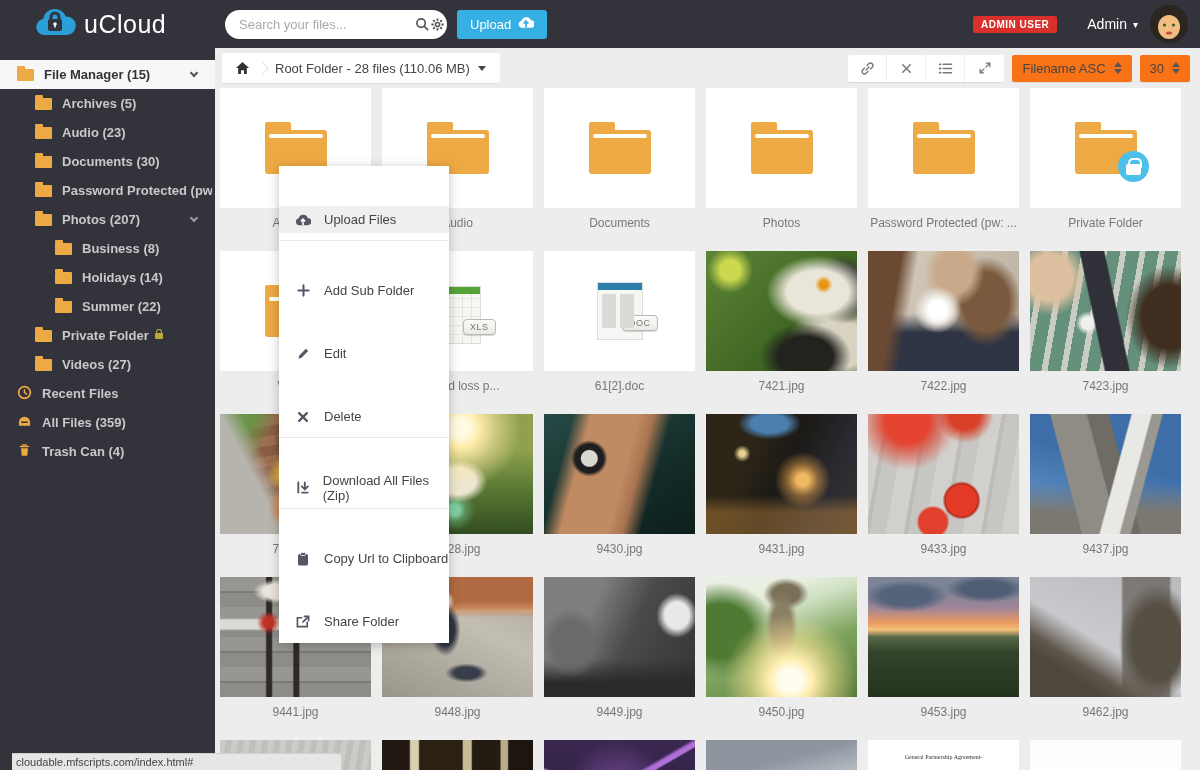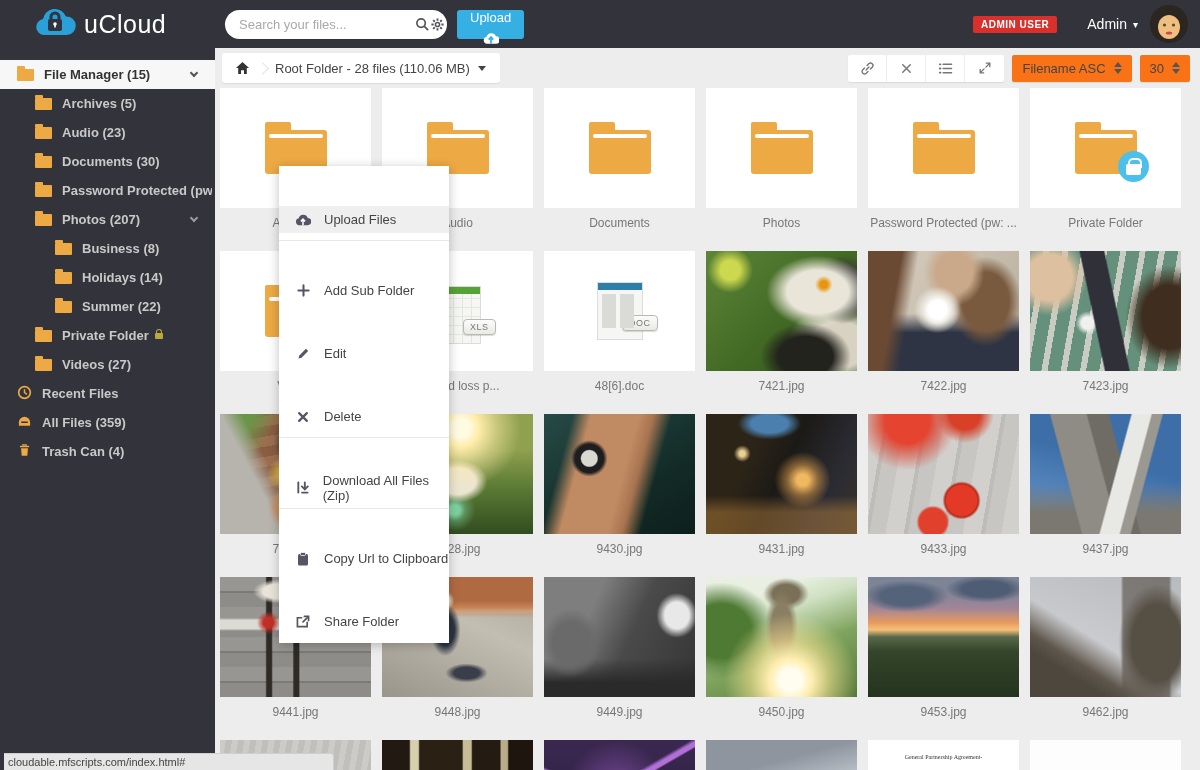--- a/index.html
+++ b/index.html
@@ -8,21 +8,21 @@
 
   
   .topbar { position:absolute; left:0; top:0; width:1200px; height:48px; background:#33333b; display:flex; align-items:center; z-index:30; }
   .logo-block { width:215px; height:48px; display:flex; align-items:center; padding-left:34px; }
   .logo-cloud { margin-right:8px; }
   .logo-text { color:#fff; font-size:25px; font-weight:400; letter-spacing:.5px; }
   .search-pill { margin-left:10px; width:222px; height:29px; background:#fff; border-radius:15px; display:flex; align-items:center; padding:0 10px 0 14px; }
   .search-pill input { border:none; outline:none; flex:1; font-size:13px; color:#555; background:transparent; font-family:"Liberation Sans",sans-serif; }
   .search-pill input::placeholder { color:#a9a9a9; }
   .pill-icon { display:flex; align-items:center; justify-content:center; width:24px; height:24px; cursor:pointer; }
-  .upload-btn { margin-left:10px; height:29px; background:#36b0e2; border:none; border-radius:3px; color:#fff; font-size:13px; display:flex; align-items:center; gap:7px; padding:0 13px; cursor:pointer; font-family:"Liberation Sans",sans-serif;flex-direction:column; }
+  .upload-btn { margin-left:10px; height:29px; background:#36b0e2; border:none; border-radius:3px; color:#fff; font-size:13px; display:flex; align-items:center; gap:7px; padding:0 13px; cursor:pointer; font-family:"Liberation Sans",sans-serif; }
   .topbar-right { margin-left:auto; display:flex; align-items:center; padding-right:12px; }
   .admin-badge { background:#d9302c; color:#fff; font-size:10px; font-weight:bold; letter-spacing:.5px; padding:3px 8px; border-radius:2px; }
   .user-name { color:#fff; font-size:14px; margin-left:30px; display:flex; align-items:center; gap:6px; cursor:pointer; }
   .caret-down { font-size:10px; color:#fff; }
   .avatar { width:38px; height:38px; border-radius:50%; margin-left:12px; overflow:hidden; cursor:pointer; background:#2c2620; }
 
   
   .sidebar { position:absolute; left:0; top:48px; width:215px; height:722px; background:#33333b; z-index:10; }
   .side-list { list-style:none; padding-top:12px; }
   .side-item { height:29px; display:flex; align-items:center; font-size:13px; font-weight:bold; color:#c9c9c9; padding-left:35px; cursor:pointer; position:relative; }
@@ -103,21 +103,21 @@
   .tr5f{background:#fdfdfd;}
 
   
   .ctx-menu { position:absolute; left:279px; top:166px; width:170px; background:#fff; box-shadow:0 2px 10px rgba(0,0,0,.25); padding:4px 0 8px; z-index:40; }
   .ctx-item { height:27px; display:flex; align-items:center; gap:13px; padding-left:16px; font-size:13px; color:#444; cursor:pointer;margin-top:36px; }
   .ctx-item.hover { background:#efefef; }
   .ctx-sep { border-top:1px solid #e8e8e8; margin:7px 0; }
   .ctx-ic { width:16px; display:flex; justify-content:center; }
 
   
-  .status-tip { position:absolute; left:4px; bottom:0; height:17px; width:330px; background:#e6e6e6; border:1px solid #cfcfcf; border-left:none; border-bottom:none; border-radius:0 3px 0 0; font-size:11px; color:#444; padding:2px 8px 0 4px; z-index:50; white-space:nowrap; overflow:hidden; }
+  .status-tip { position:absolute; left:12px; bottom:0; height:17px; width:330px; background:#e6e6e6; border:1px solid #cfcfcf; border-left:none; border-bottom:none; border-radius:0 3px 0 0; font-size:11px; color:#444; padding:2px 8px 0 4px; z-index:50; white-space:nowrap; overflow:hidden; }
 </style>
 </head>
 <body>
 
 <div class="topbar">
   <div class="logo-block">
     <span class="logo-cloud">
       <svg width="42" height="30" viewBox="0 0 42 30">
         <path d="M10 28 a8 8 0 0 1 -1-15.9 A12 12 0 0 1 32 9.5 A9 9 0 0 1 33 28 Z" fill="#2a9fd8"></path>
         <rect x="14" y="12" width="14" height="12" rx="2" fill="#2e3440"></rect>
@@ -363,21 +363,21 @@
             </div>
           </div>
         <div class="flabel">ofit and loss p...</div>
       </div>
       <div class="card">
         <div class="tile">
             <div class="sheet doc">
               <span class="type-badge">DOC</span>
             </div>
           </div>
-        <div class="flabel">48[6].doc</div>
+        <div class="flabel">61[2].doc</div>
       </div>
       <div class="card">
         <div class="tile photo t7421"></div>
         <div class="flabel">7421.jpg</div>
       </div>
       <div class="card">
         <div class="tile photo t7422"></div>
         <div class="flabel">7422.jpg</div>
       </div>
       <div class="card">

